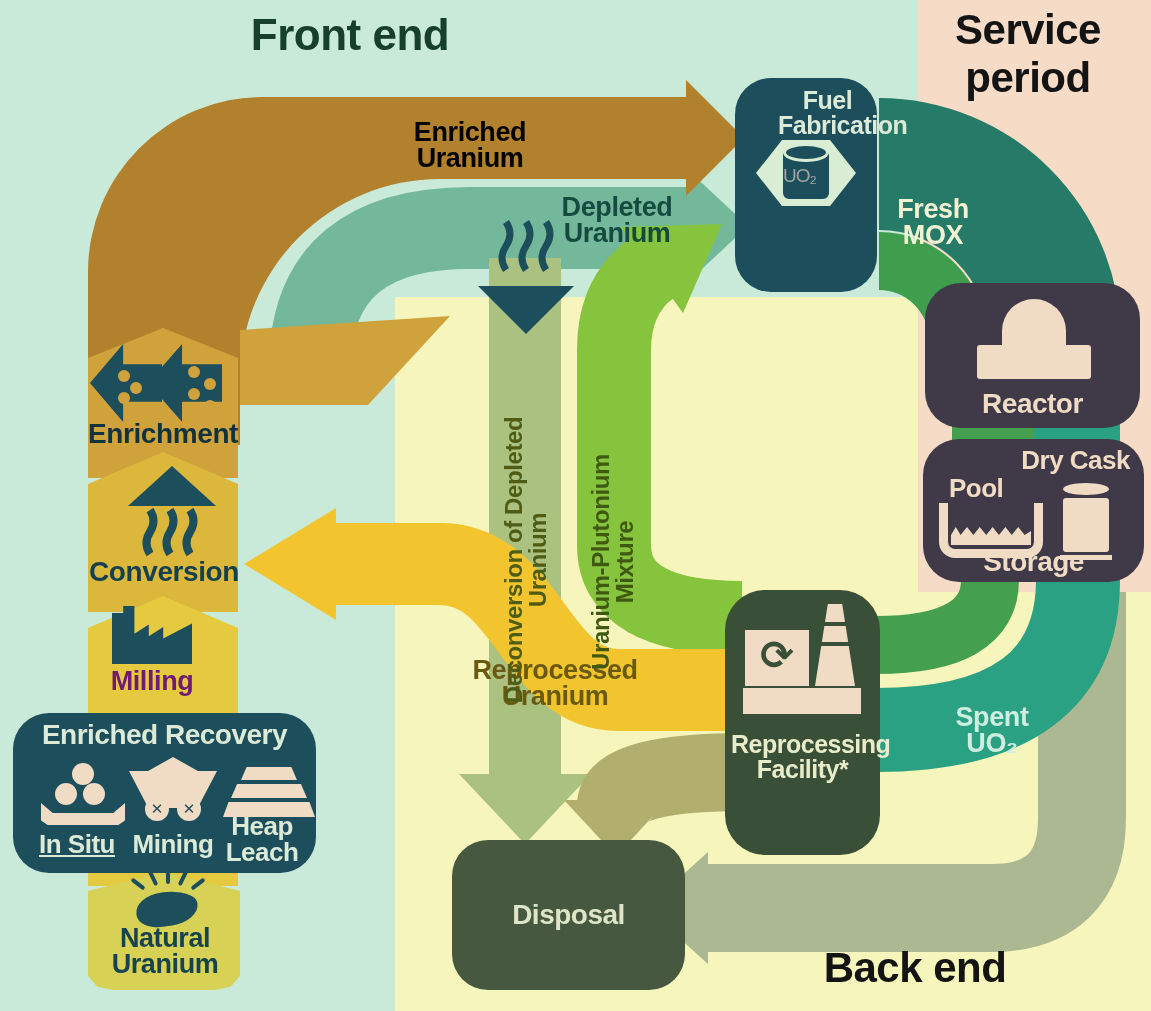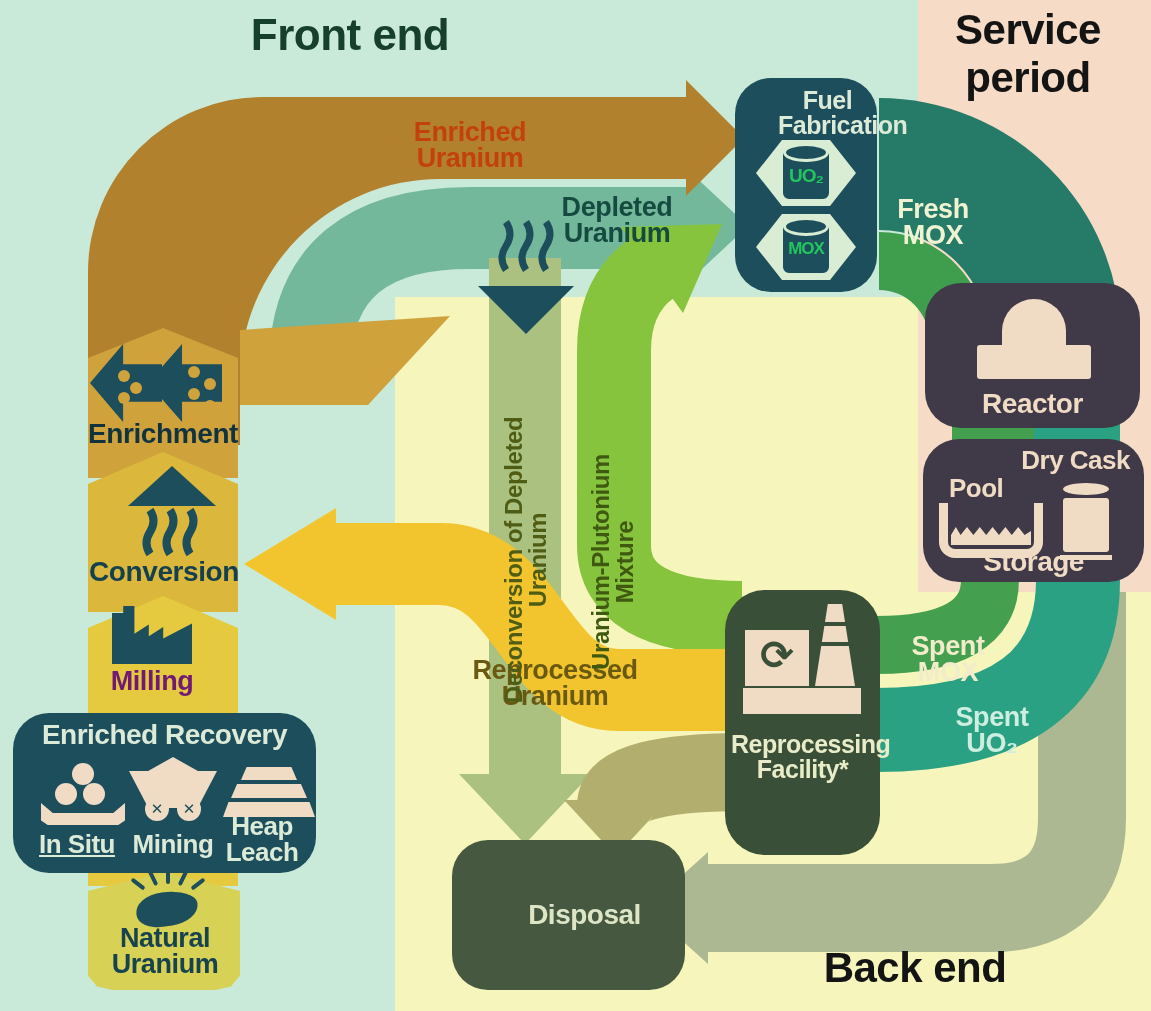--- a/index.html
+++ b/index.html
@@ -34,21 +34,21 @@
   #node-disposal{left:452px;top:840px;width:233px;height:150px;background:var(--node-green-disposal,#475840);}
   #node-recovery{left:13px;top:713px;width:303px;height:160px;background:var(--node-navy,#1d4e5c);}
   .nodetext{color:var(--node-text,#dcead8);font-weight:bold;text-align:center;letter-spacing:-0.5px;line-height:1.0;}
   
   .hex{position:absolute;left:50%;transform:translateX(-50%);width:100px;height:66px;background:#d9ecd4;
        clip-path:polygon(26% 0,74% 0,100% 50%,74% 100%,26% 100%,0 50%);}
   .cyl{position:absolute;left:50%;transform:translateX(-50%);top:6px;width:46px;height:50px;background:var(--node-navy,#1d4e5c);
        border:3px solid #d9ecd4;border-radius:9px;}
   .cylcap{position:absolute;left:50%;transform:translateX(-50%);top:-6px;width:40px;height:13px;background:var(--node-navy,#1d4e5c);
        border:3px solid #d9ecd4;border-radius:50%;}
-  .cyltext{position:absolute;left:0;right:0;top:16px;text-align:center;color:#22c55e;font-weight:bold;font-size:19px;letter-spacing:-1px;}
+  .cyltext{position:absolute;left:0;right:0;top:16px;color:#a3a3a3;font-weight:normal;font-size:19px;letter-spacing:-1px;}
   
   .cream{background:var(--cream,#f0dcc4);}
   
   #pool-icon{left:16px;top:64px;width:86px;height:46px;border:9px solid var(--cream,#f0dcc4);border-top:none;border-radius:0 0 16px 16px;}
   #pool-water{position:absolute;left:3px;right:3px;bottom:4px;height:20px;background:var(--cream,#f0dcc4);
     clip-path:polygon(0 10px,6% 2px,12% 10px,20% 2px,28% 10px,36% 2px,44% 10px,52% 2px,60% 10px,68% 2px,76% 10px,84% 2px,92% 10px,100% 6px,100% 100%,0 100%);}
   
   .navyshape{background:var(--node-navy,#1d4e5c);}
   .dot{position:absolute;border-radius:50%;background:var(--column-gold,#cfa23c);width:12px;height:12px;}
   .creamdot{position:absolute;border-radius:50%;background:var(--cream,#f0dcc4);}
@@ -104,41 +104,34 @@
 
   <div class="abs colseg" id="seg-enrichment"></div>
   <div class="abs colseg" id="seg-conversion"></div>
   <div class="abs colseg" id="seg-milling"></div>
   <div class="abs colseg" id="seg-natural"></div>
 
   <div class="abs title" style="left:180px;top:10px;width:340px;font-size:44px;color:var(--title-front,#16402c);">Front end</div>
   <div class="abs title" style="left:928px;top:6px;width:200px;font-size:42px;color:var(--title-dark,#141414);line-height:1.15;">Service period</div>
   <div class="abs title" style="left:795px;top:944px;width:240px;font-size:42px;color:var(--title-dark,#141414);">Back end</div>
 
-  <div class="abs lbl ctr" style="left:470px;top:145px;width:130px;font-size:27px;color:#c2410c;">Enriched Uranium</div>
+  <div class="abs lbl ctr" style="left:470px;top:145px;width:130px;font-size:27px;color:#000000;">Enriched Uranium</div>
   <div class="abs lbl ctr" style="left:617px;top:220px;width:130px;font-size:27px;color:#154a40;">Depleted Uranium</div>
   <div class="abs lbl ctr" style="left:933px;top:222px;width:110px;font-size:27px;color:#eff3d2;">Fresh MOX</div>
-  <div class="abs lbl ctr" style="left:948px;top:659px;width:110px;font-size:27px;color:#f2ecca;">Spent MOX</div>
   <div class="abs lbl ctr" style="left:992px;top:730px;width:110px;font-size:27px;color:#cdeee0;">Spent UO₂</div>
   <div class="abs lbl ctr" style="left:555px;top:683px;width:240px;font-size:27px;color:#6a5a11;">Reprocessed Uranium</div>
   <div class="abs lbl rot" style="left:526px;top:560px;width:310px;font-size:24px;color:#4e5c14;">Deconversion of Depleted Uranium</div>
   <div class="abs lbl rot" style="left:613px;top:562px;width:250px;font-size:24px;color:#3f5a10;">Uranium-Plutonium Mixture</div>
 
   <div class="abs node" id="node-fuelfab">
     <div class="nodetext" style="position:absolute;top:10px;left:0;right:0;font-size:25px;margin-left:43px;">Fuel Fabrication</div>
     <div class="hex" style="top:62px;">
       <div class="cyl">
         <div class="cylcap"></div>
         <div class="cyltext">UO₂</div>
-      </div>
-    </div>
-    <div class="hex" style="top:136px;">
-      <div class="cyl">
-        <div class="cylcap"></div>
-        <div class="cyltext" style="font-size:17px;">MOX</div>
       </div>
     </div>
   </div>
 
   <div class="abs node" id="node-reactor">
     <div>
       <div class="abs cream" style="left:77px;top:16px;width:64px;height:54px;border-radius:32px 32px 0 0;"></div>
       <div class="abs cream" style="left:52px;top:62px;width:114px;height:34px;border-radius:3px;"></div>
     </div>
     <div class="nodetext" style="position:absolute;bottom:10px;left:0;right:0;font-size:28px;color:var(--cream,#f0dcc4);">Reactor</div>
@@ -165,21 +158,21 @@
       <div class="chimline" style="left:75px;top:38px;width:32px;"></div>
       <div class="abs cream" style="left:2px;top:26px;width:64px;height:56px;">
         <div style="position:absolute;left:0;right:0;top:2px;text-align:center;font-size:40px;font-weight:bold;color:var(--node-green-reprocessing,#3a4f37);font-family:'DejaVu Sans',sans-serif;">⟳</div>
       </div>
       <div class="abs cream" style="left:0;top:84px;width:118px;height:26px;"></div>
     </div>
     <div class="nodetext" style="position:absolute;top:142px;left:6px;right:6px;font-size:25px;color:#e8ecc9;">Reprocessing Facility*</div>
   </div>
 
   <div class="abs node" id="node-disposal">
-    <div class="nodetext ctr" style="position:absolute;left:50%;top:50%;font-size:28px;color:#dde5c6;margin-left:16px;">Disposal</div>
+    <div class="nodetext ctr" style="position:absolute;left:50%;top:50%;font-size:28px;color:#dde5c6;">Disposal</div>
   </div>
 
   <div class="abs node" id="node-recovery">
     <div class="nodetext" style="position:absolute;top:8px;left:0;right:0;font-size:28px;">Enriched Recovery</div>
 
     <div class="abs" style="left:28px;top:50px;width:84px;height:62px;">
       <div class="creamdot" style="left:31px;top:0;width:22px;height:22px;"></div>
       <div class="creamdot" style="left:14px;top:20px;width:22px;height:22px;"></div>
       <div class="creamdot" style="left:42px;top:20px;width:22px;height:22px;"></div>
       <div class="abs cream" style="left:0;top:40px;width:84px;height:22px;clip-path:polygon(0 0,14% 45%,86% 45%,100% 0,100% 80%,92% 100%,8% 100%,0 80%);"></div>

